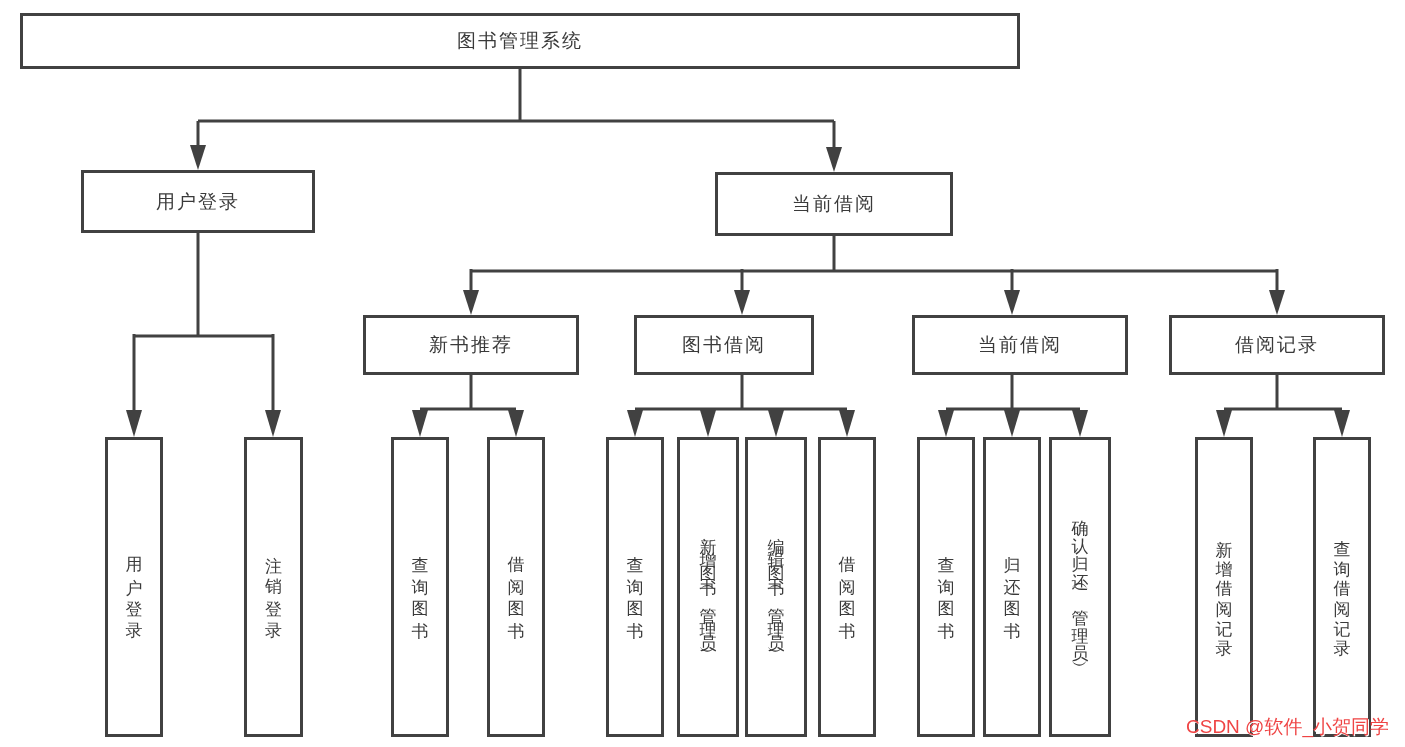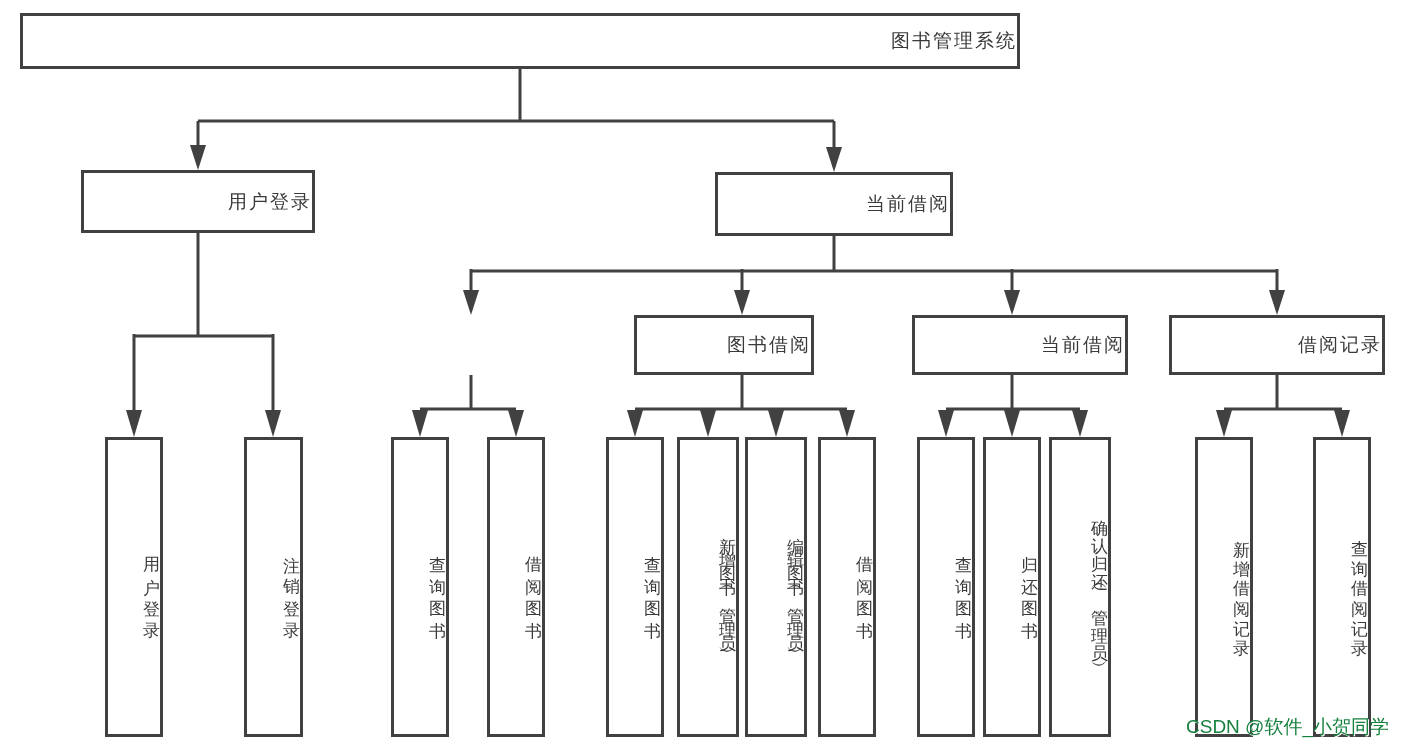--- a/index.html
+++ b/index.html
@@ -21,21 +21,21 @@
     width: 1405px;
     height: 747px;
   }
   .box {
     position: absolute;
     box-sizing: border-box;
     border: 3px solid #414141;
     background: #ffffff;
     display: flex;
     align-items: center;
-    justify-content: flex-end;
+    justify-content: center;
     color: #3a3a3a;
   }
   .h-label {
     font-size: 19px;
     letter-spacing: 2px;
     white-space: nowrap;
   }
   .leaf span {
     writing-mode: vertical-rl;
     text-orientation: mixed;
@@ -45,21 +45,21 @@
   }
   .sp4 span { letter-spacing: 22px; }
   .sp6 span { letter-spacing: 20px; }
   .sp8 span { letter-spacing: 18px; }
   .sp9 span { letter-spacing: 14px; }
   #watermark {
     position: absolute;
     left: 1186px;
     top: 714px;
     font-size: 19px;
-    color: #15803d;
+    color: #ef4444;
     text-shadow: 1px 1px 0 #ffffff;
     white-space: nowrap;
     z-index: 5;
   }
 </style>
 </head>
 <body>
 
 <div id="canvas">
 
@@ -129,20 +129,23 @@
     <span class="h-label">图书管理系统</span>
   </div>
 
   <div class="box" style="left:81px; top:170px; width:234px; height:63px;">
     <span class="h-label">用户登录</span>
   </div>
   <div class="box" style="left:715px; top:172px; width:238px; height:64px;">
     <span class="h-label">当前借阅</span>
   </div>
 
+  <div class="box" style="left:363px; top:315px; width:216px; height:60px;">
+    <span class="h-label">新书推荐</span>
+  </div>
   <div class="box" style="left:634px; top:315px; width:180px; height:60px;">
     <span class="h-label">图书借阅</span>
   </div>
   <div class="box" style="left:904px; top:315px; width:216px; height:60px;margin-left:8px;">
     <span class="h-label">当前借阅</span>
   </div>
   <div class="box" style="left:1169px; top:315px; width:216px; height:60px;">
     <span class="h-label">借阅记录</span>
   </div>
 

